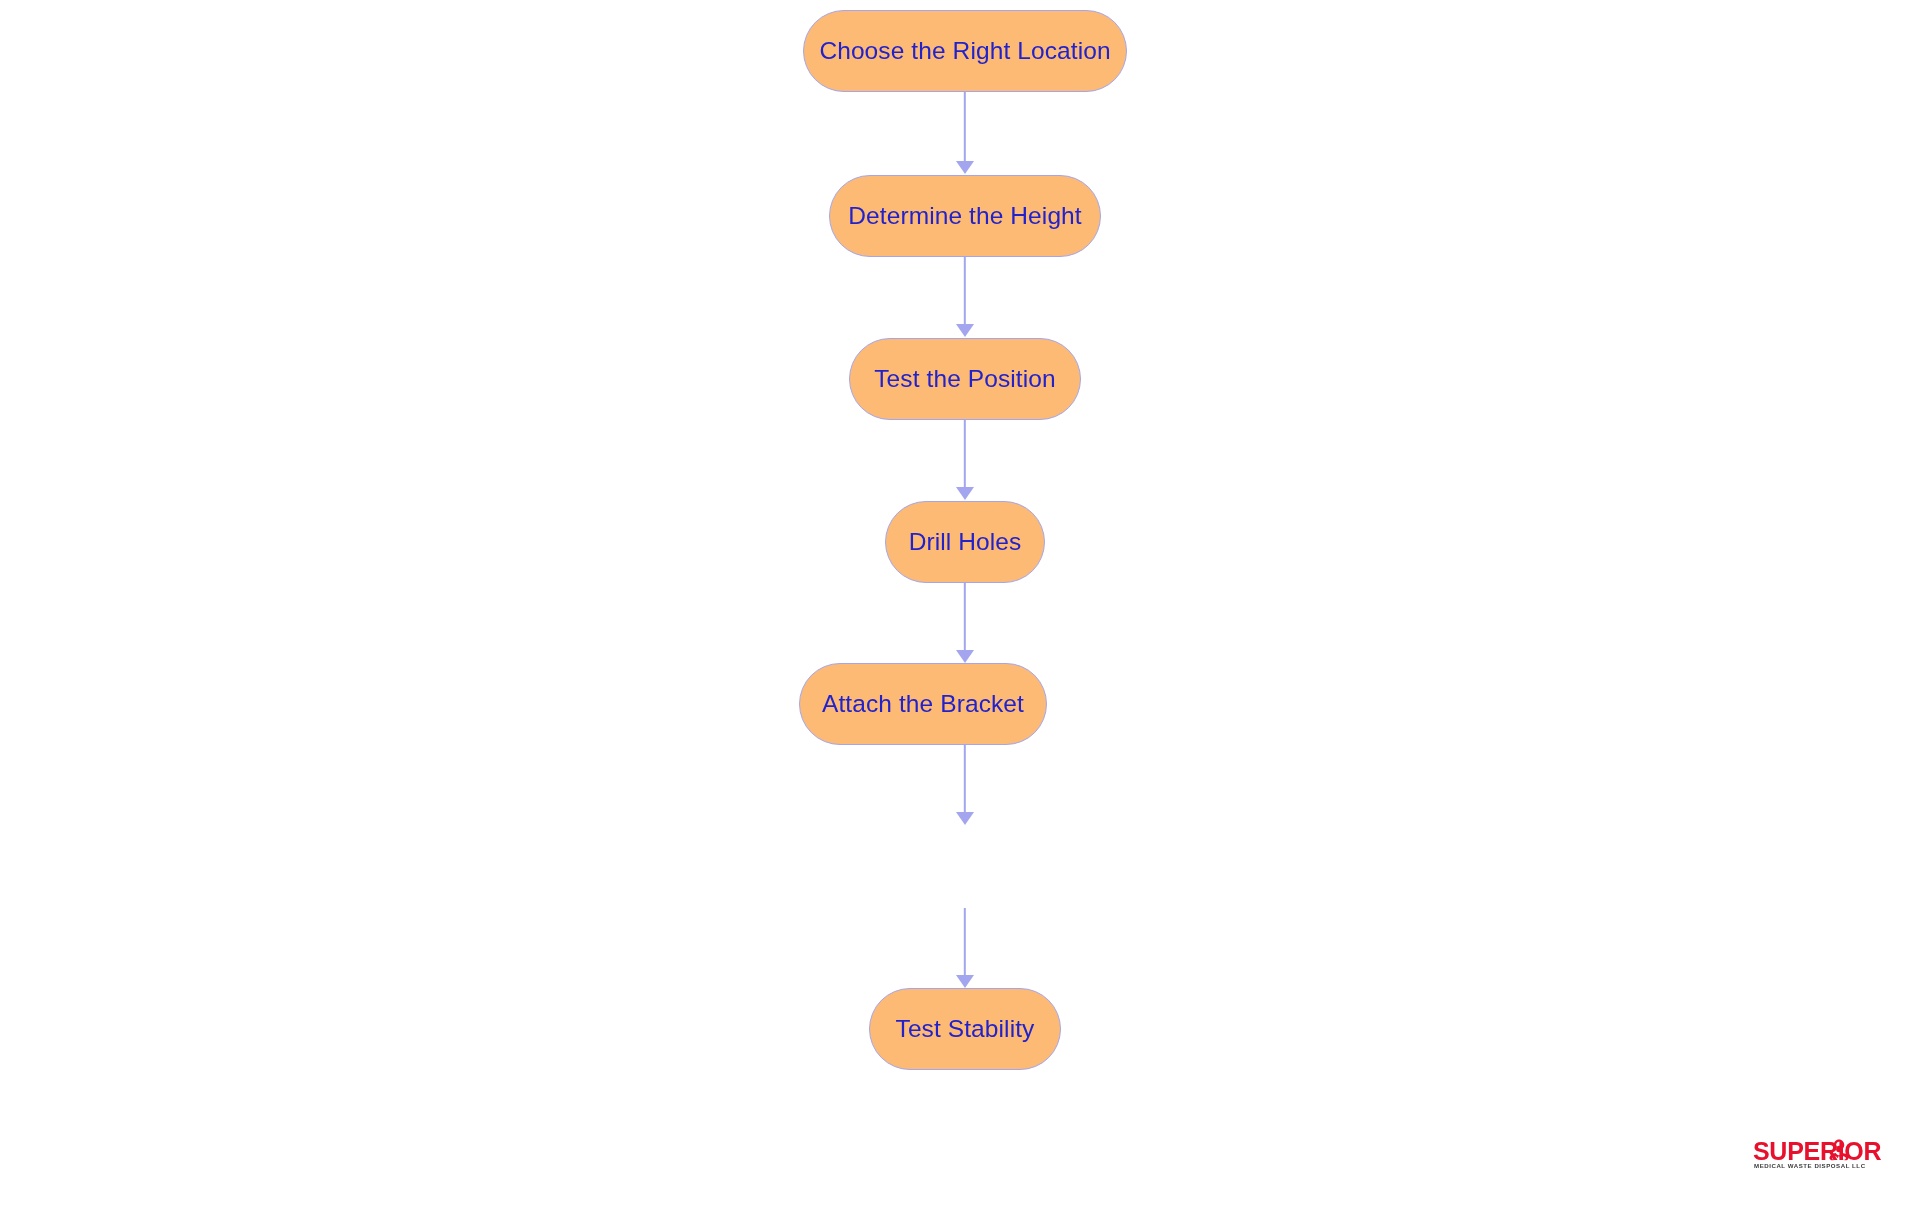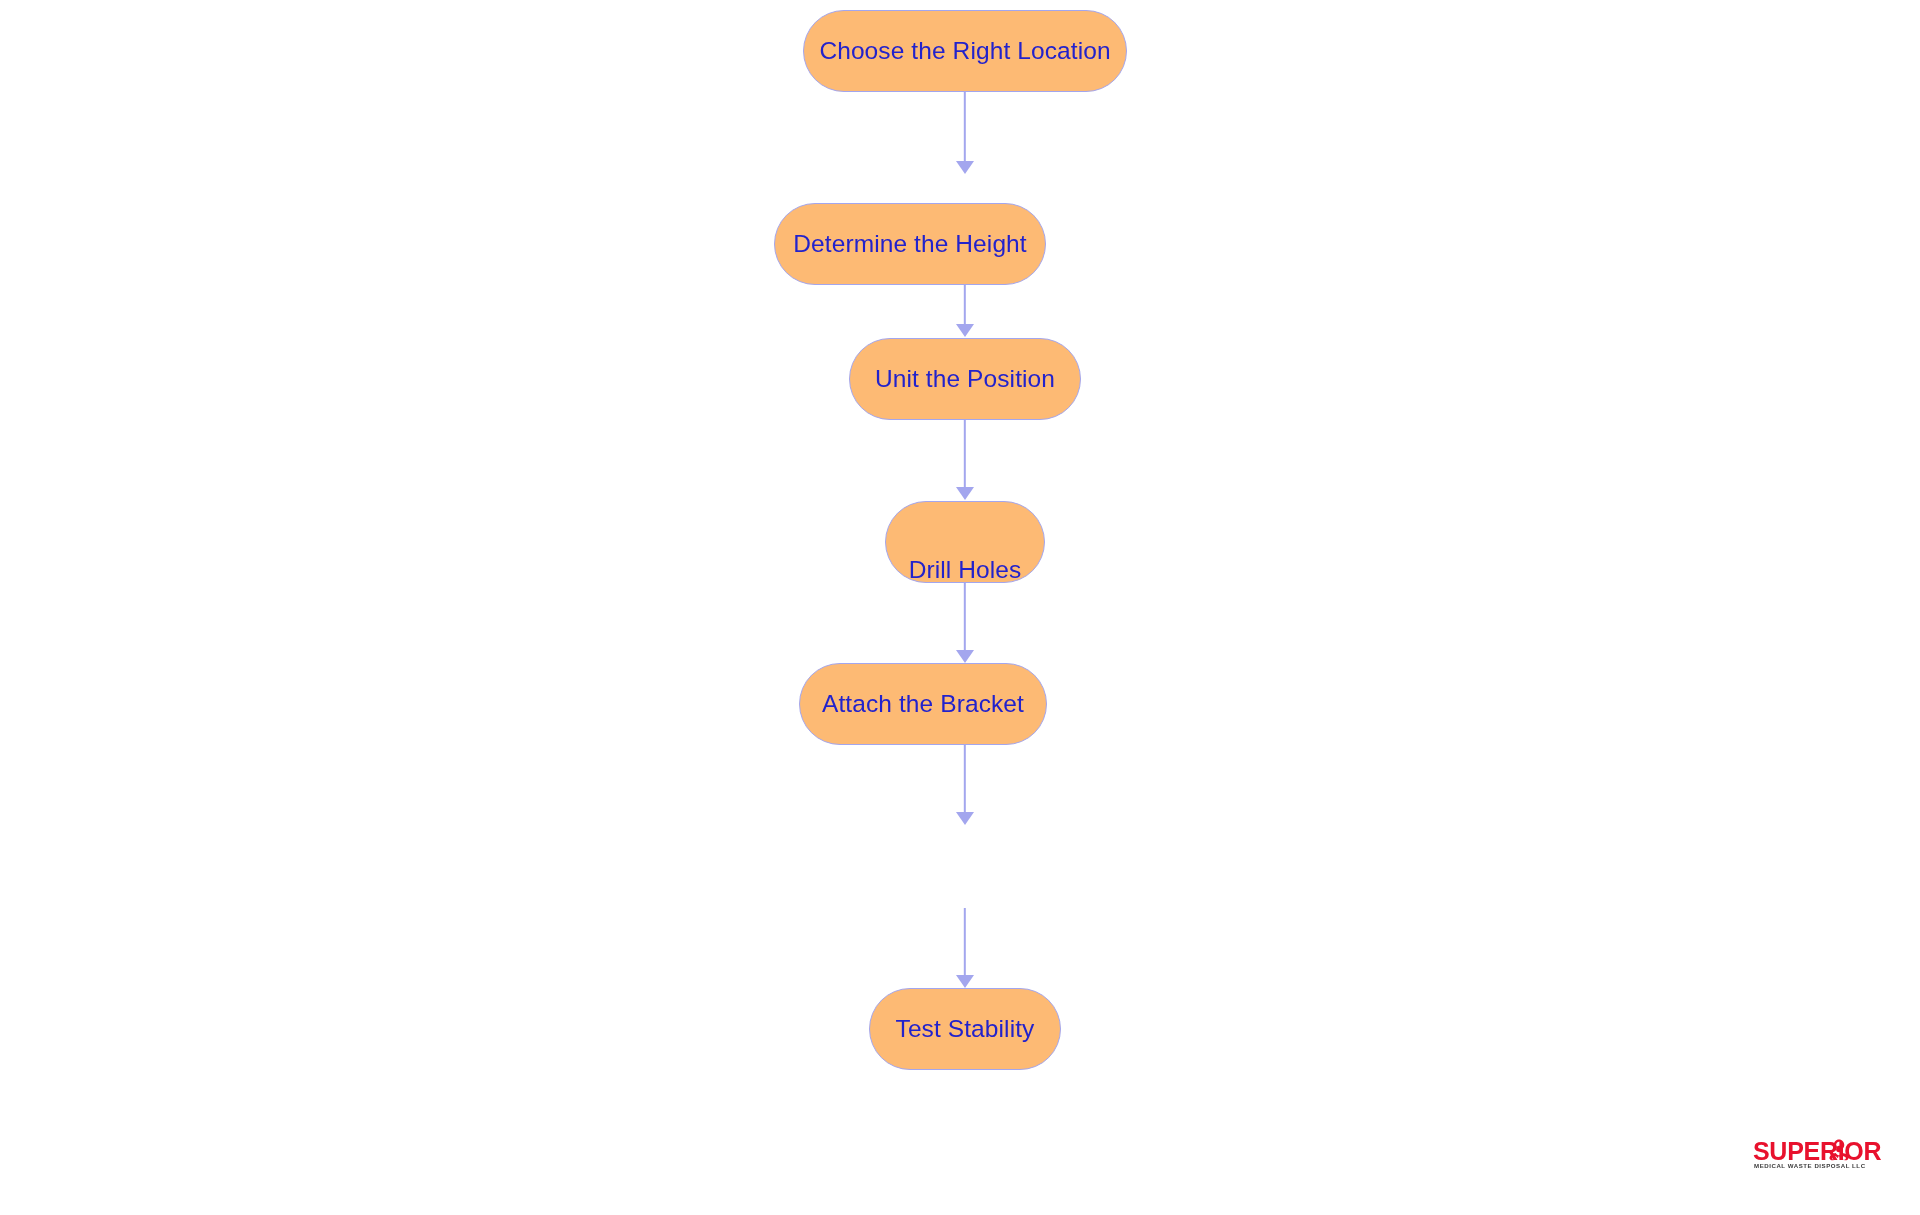--- a/index.html
+++ b/index.html
@@ -143,29 +143,29 @@
   </div>
   <div class="connector" style="left:965px; top:908px; height:80px;">
     <div class="connector-line" style="height:67px;"></div>
     <div class="connector-head"></div>
   </div>
 
   <div class="node" style="left:965px; top:10px; width:324px;">
     <span class="node-label">Choose the Right Location</span>
   </div>
 
-  <div class="node" style="left:910px; top:175px; width:272px;margin-top:28px;">
+  <div class="node" style="left:965px; top:175px; width:272px;">
     <span class="node-label">Determine the Height</span>
   </div>
 
   <div class="node" style="left:965px; top:338px; width:232px;">
-    <span class="node-label">Unit the Position</span>
+    <span class="node-label">Test the Position</span>
   </div>
 
-  <div class="node" style="left:965px; top:501px; width:160px;align-items:flex-end;">
+  <div class="node" style="left:965px; top:501px; width:160px;">
     <span class="node-label">Drill Holes</span>
   </div>
 
   <div class="node" style="left:923px; top:663px; width:248px;">
     <span class="node-label">Attach the Bracket</span>
   </div>
 
 
   <div class="node" style="left:965px; top:988px; width:192px;">
     <span class="node-label">Test Stability</span>

